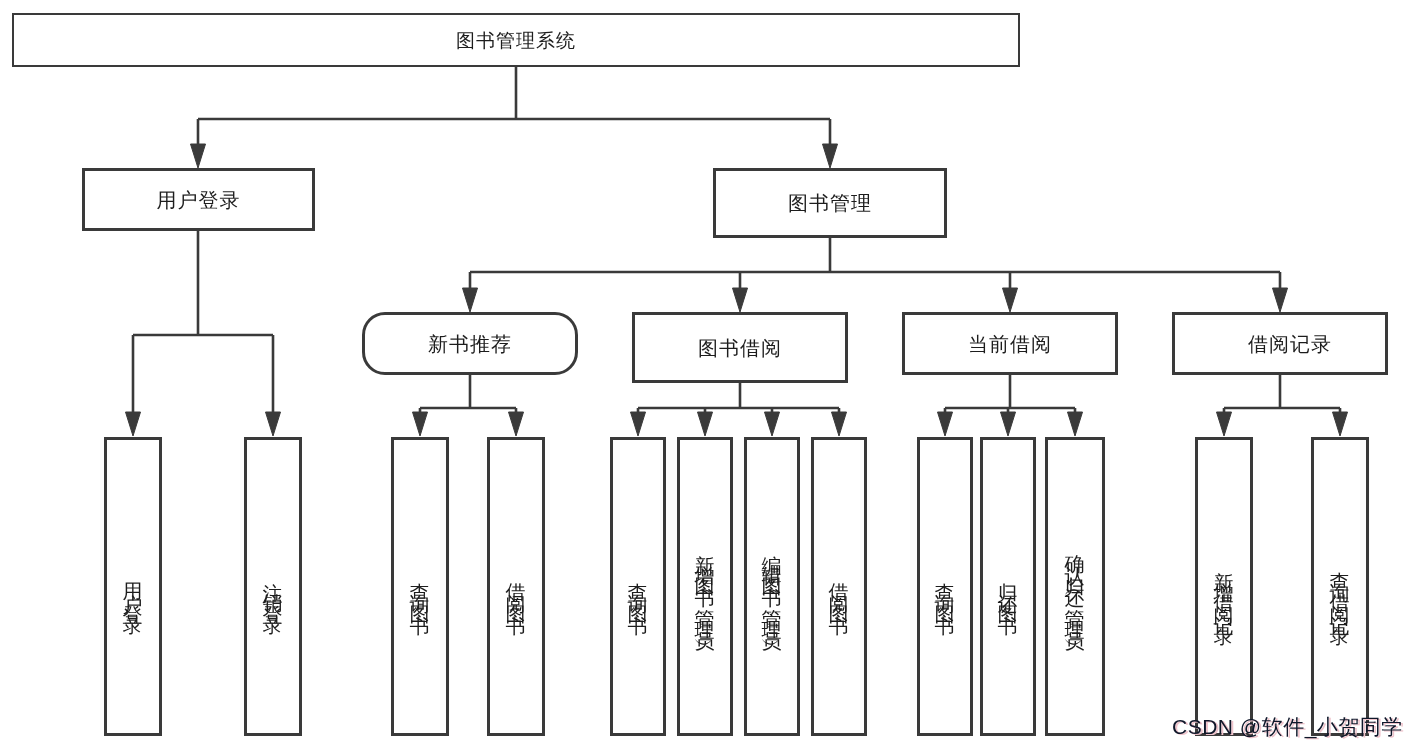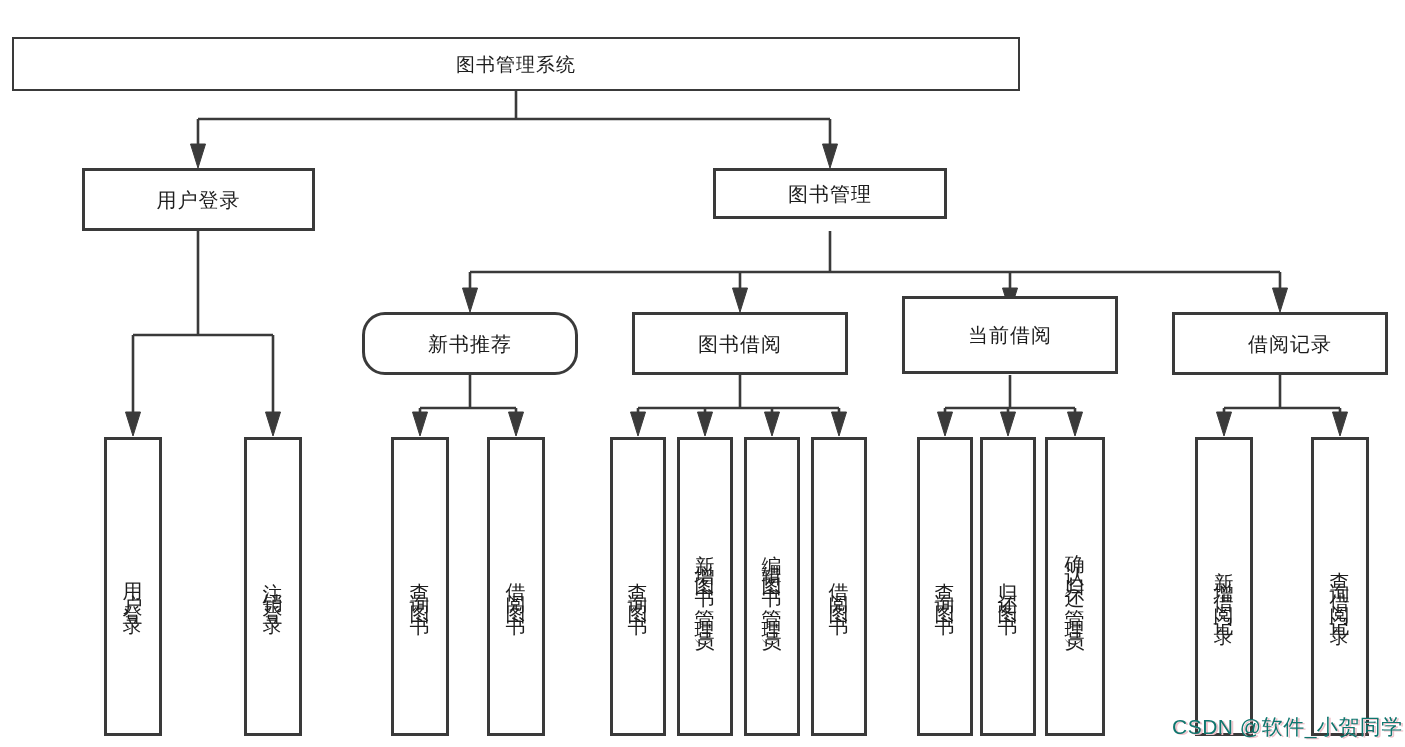--- a/index.html
+++ b/index.html
@@ -31,21 +31,21 @@
     text-orientation:mixed;
     letter-spacing:11px;
     font-size:20px;
     padding-top:4px;
   }
   .watermark{
     position:absolute;
     left:1172px;top:713px;
     font-size:21px;
     letter-spacing:0.5px;
-    color:#0f766e;
+    color:#0f172a;
     text-shadow:2px 1px 0 #efc3cb;
     white-space:nowrap;
   }
 </style>
 </head>
 <body>
 
 <div class="canvas">
 
   <svg class="wires" viewBox="0 0 1405 747">
@@ -103,28 +103,28 @@
     <polygon points="1067.5,412 1082.5,412 1075,436"></polygon>
 
     <line x1="1280" y1="375" x2="1280" y2="408"></line>
     <line x1="1224" y1="408" x2="1340" y2="408"></line>
     <line x1="1224" y1="408" x2="1224" y2="416"></line>
     <polygon points="1216.5,412 1231.5,412 1224,436"></polygon>
     <line x1="1340" y1="408" x2="1340" y2="416"></line>
     <polygon points="1332.5,412 1347.5,412 1340,436"></polygon>
   </svg>
 
-  <div class="node root" style="left:12px;top:13px;width:1008px;height:54px;margin-top:24px;">图书管理系统</div>
+  <div class="node root" style="left:12px;top:13px;width:1008px;height:54px;">图书管理系统</div>
 
   <div class="node" style="left:82px;top:168px;width:233px;height:63px;">用户登录</div>
-  <div class="node" style="left:713px;top:168px;width:234px;height:51px;">图书管理</div>
+  <div class="node" style="left:713px;top:168px;width:234px;height:70px;">图书管理</div>
 
   <div class="node" style="left:362px;top:312px;width:216px;height:63px;border-radius:23px;">新书推荐</div>
-  <div class="node" style="left:632px;top:312px;width:216px;height:63px;">图书借阅</div>
-  <div class="node" style="left:902px;top:296px;width:216px;height:78px;">当前借阅</div>
+  <div class="node" style="left:632px;top:312px;width:216px;height:71px;">图书借阅</div>
+  <div class="node" style="left:902px;top:312px;width:216px;height:63px;">当前借阅</div>
   <div class="node" style="left:1172px;top:312px;width:216px;height:63px;padding-left:20px;">借阅记录</div>
 
   <div class="node vnode" style="left:104px;top:437px;width:58px;height:299px;">用户登录</div>
   <div class="node vnode" style="left:244px;top:437px;width:58px;height:299px;">注销登录</div>
 
   <div class="node vnode" style="left:391px;top:437px;width:58px;height:299px;">查询图书</div>
   <div class="node vnode" style="left:487px;top:437px;width:58px;height:299px;">借阅图书</div>
 
   <div class="node vnode" style="left:610px;top:437px;width:56px;height:299px;">查询图书</div>
   <div class="node vnode" style="left:677px;top:437px;width:56px;height:299px;">新增图书（管理员）</div>

